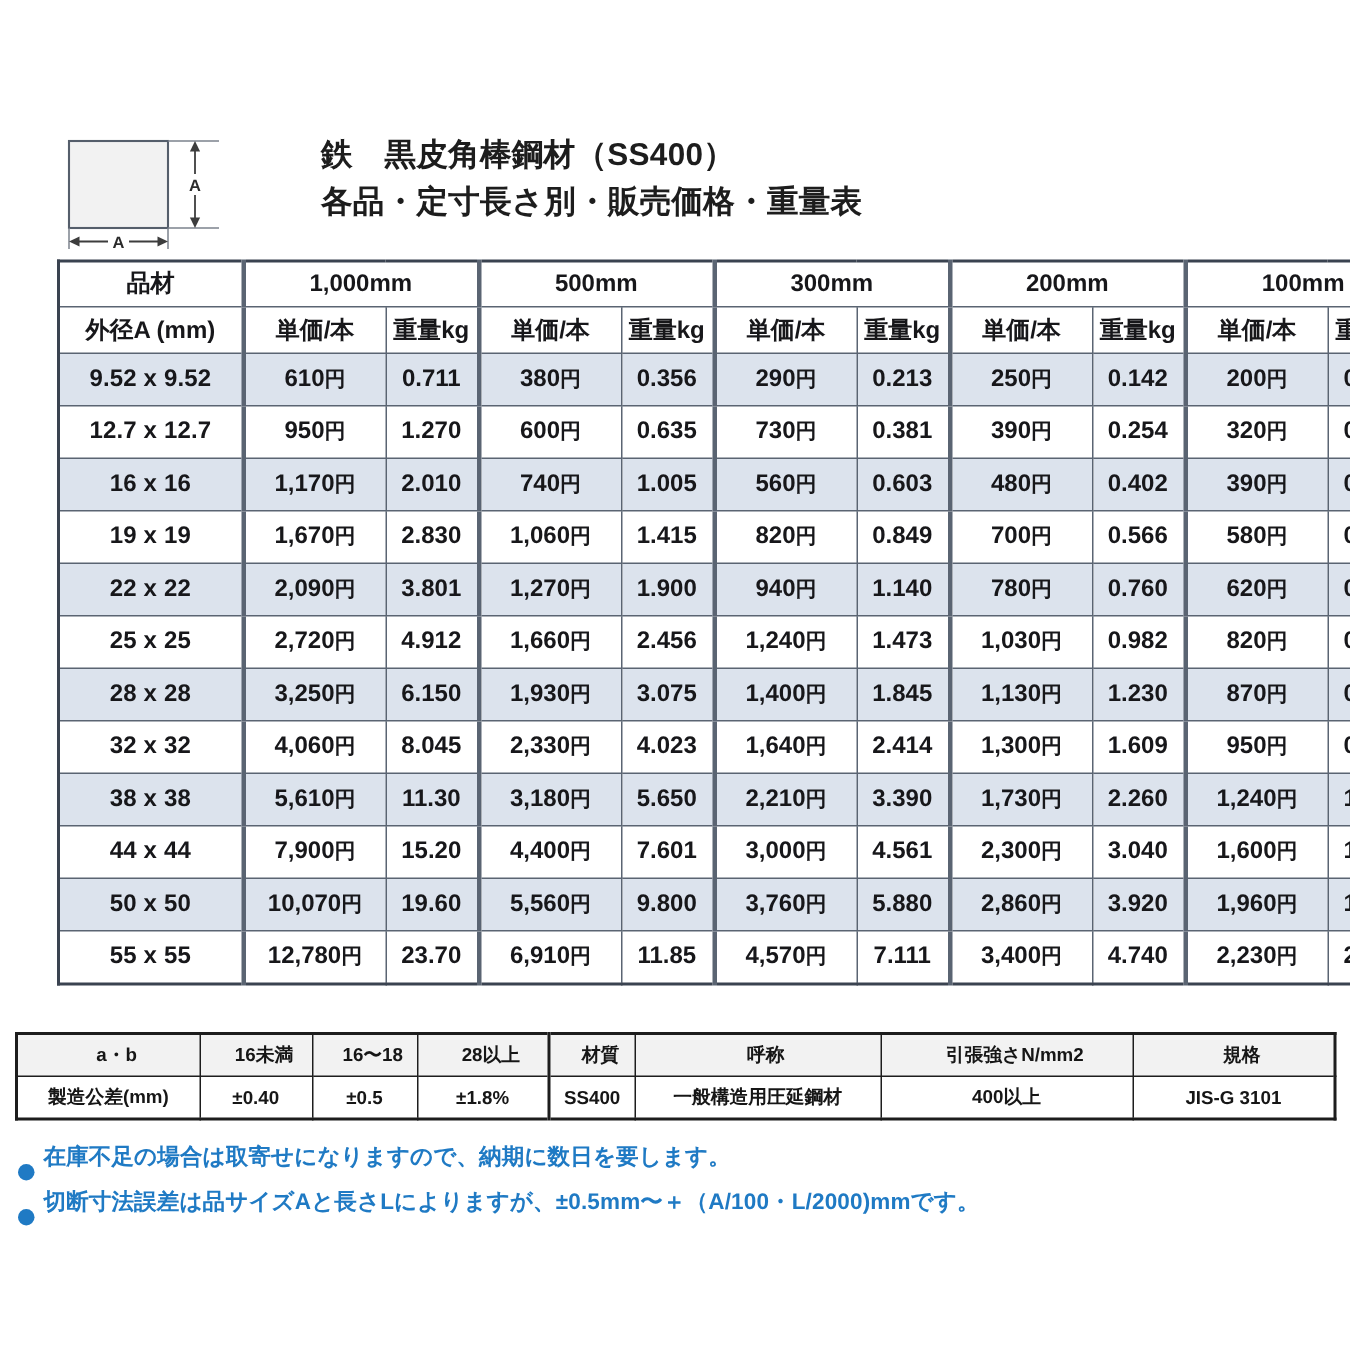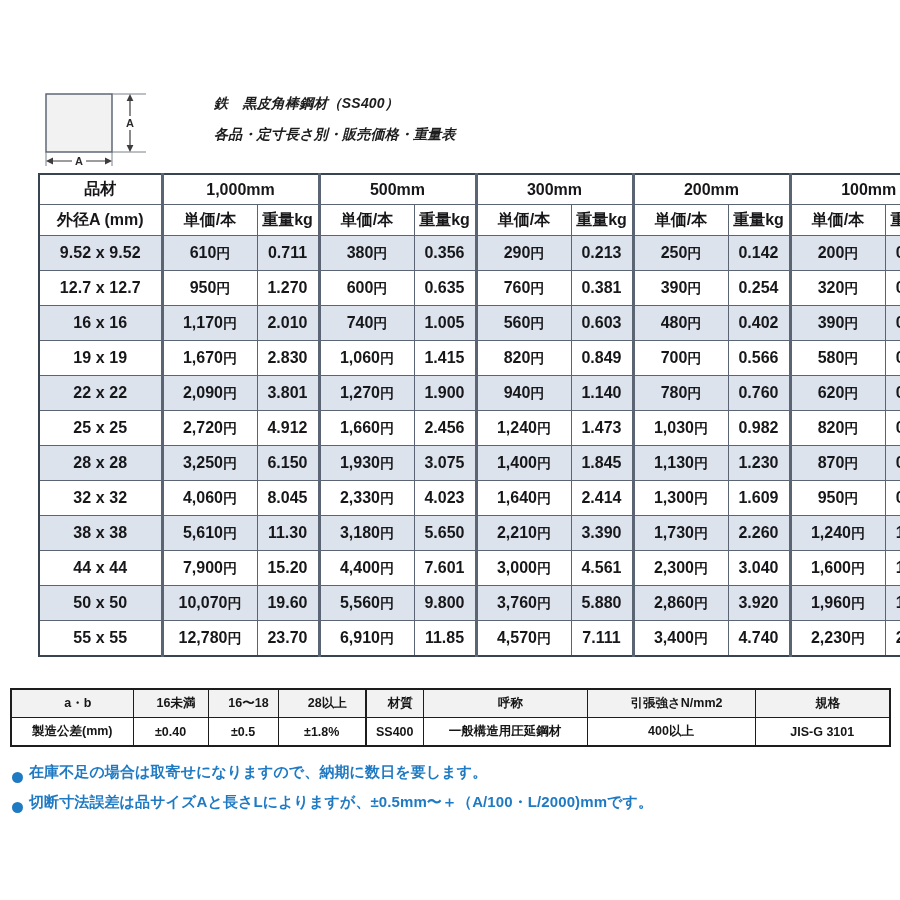--- a/index.html
+++ b/index.html
@@ -33,27 +33,26 @@
     height: 80px;
   }
   .diagram svg { display: block; }
 
   .title-block {
     position: absolute;
     left: 214px;
     top: 16px;
   }
   .title-line {
-    font-size: 14px;
+    font-size: 21px;
     font-weight: 700;
     letter-spacing: 0.2px;
     line-height: 31px;
     white-space: nowrap;
     color: #1d1d1d;
-    font-style: italic;
   }
 
   
   .main-table-wrap {
     position: absolute;
     left: 10px;
     top: 173px;
     width: 879px;
     padding-left: 28px;
   }
@@ -148,21 +147,21 @@
 
   
   .notes {
     position: absolute;
     left: 12px;
     top: 757px;
     width: 880px;
   }
   .note {
     display: flex;
-    align-items: center;
+    align-items: flex-end;
     font-size: 15px;
     font-weight: 700;
     color: #1f7ac4;
     line-height: 30px;
     white-space: nowrap;
     letter-spacing: 0.1px;
   }
   .note .bullet {
     display: inline-block;
     width: 11px;
@@ -256,21 +255,21 @@
           <td class="weight">0.142</td>
           <td class="price sep-left"><span>200</span><span class="yen">円</span></td>
           <td class="weight">0.071</td>
         </tr>
         <tr>
           <td class="sizecell">12.7 x 12.7</td>
           <td class="price sep-left"><span>950</span><span class="yen">円</span></td>
           <td class="weight">1.270</td>
           <td class="price sep-left"><span>600</span><span class="yen">円</span></td>
           <td class="weight">0.635</td>
-          <td class="price sep-left"><span>760</span><span class="yen">円</span></td>
+          <td class="price sep-left"><span>730</span><span class="yen">円</span></td>
           <td class="weight">0.381</td>
           <td class="price sep-left"><span>390</span><span class="yen">円</span></td>
           <td class="weight">0.254</td>
           <td class="price sep-left"><span>320</span><span class="yen">円</span></td>
           <td class="weight">0.127</td>
         </tr>
         <tr class="alt">
           <td class="sizecell">16 x 16</td>
           <td class="price sep-left"><span>1,170</span><span class="yen">円</span></td>
           <td class="weight">2.010</td>

